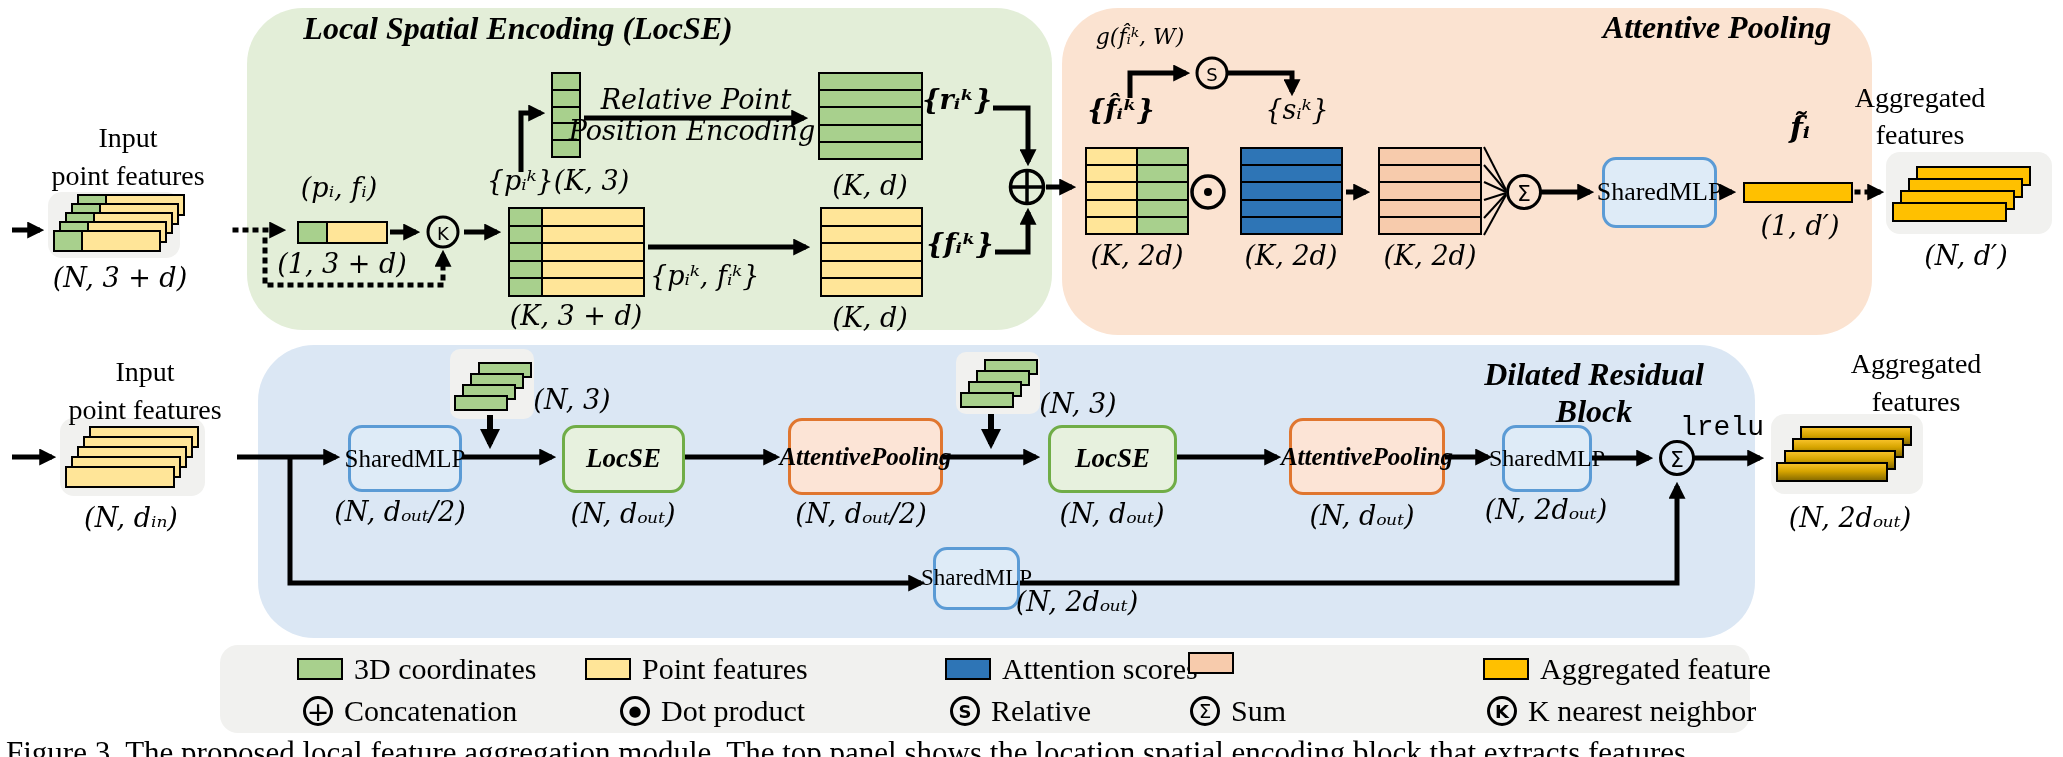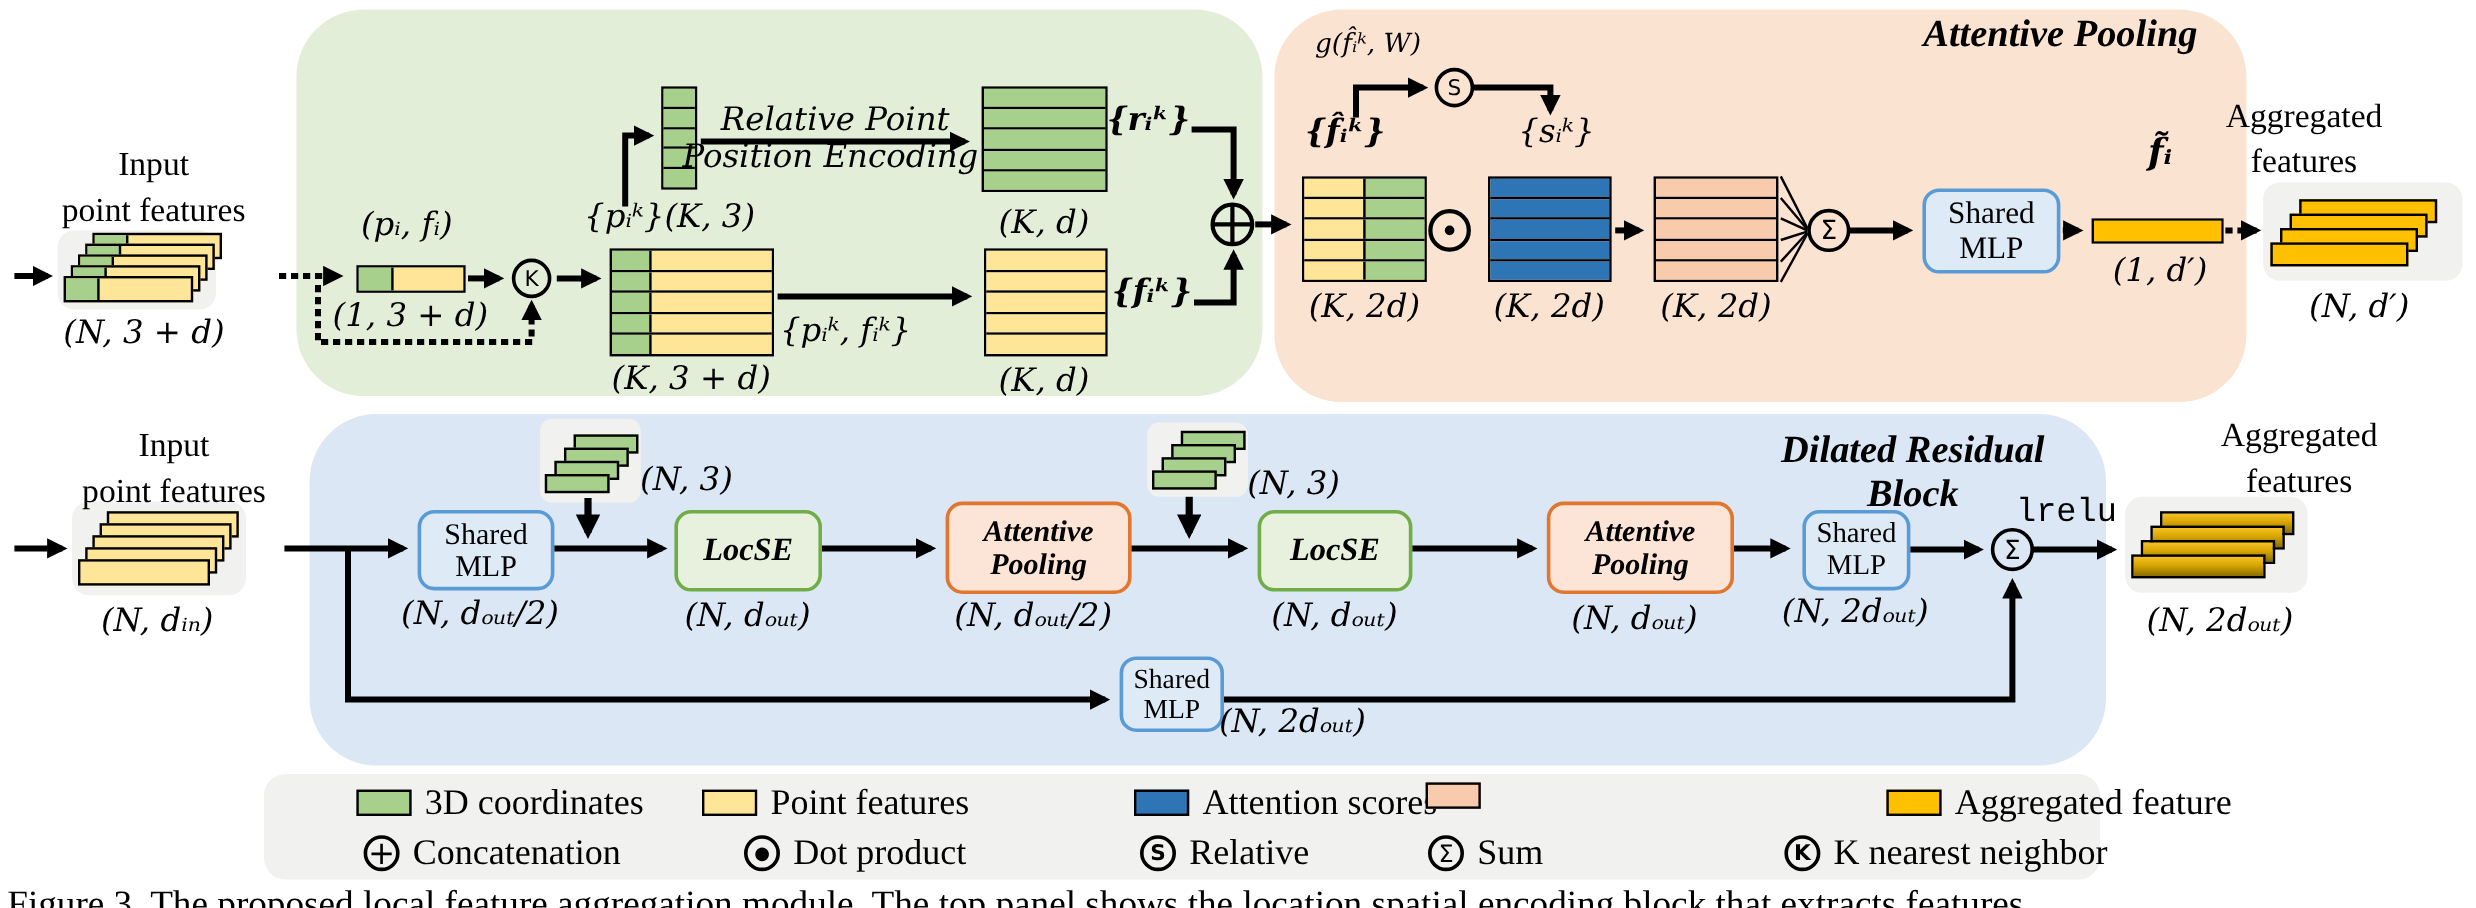--- a/index.html
+++ b/index.html
@@ -6,21 +6,21 @@
   #canvas{position:relative;width:2063px;height:757px;overflow:hidden;background:#fff;
           font-family:"Liberation Serif","DejaVu Serif",serif;color:#000;}
   .panel{position:absolute;border-radius:56px;}
   #panel-locse{left:247px;top:8px;width:805px;height:322px;background:#e3eed8;}
   #panel-ap{left:1062px;top:8px;width:810px;height:327px;background:#fbe3d1;}
   #panel-drb{left:258px;top:345px;width:1497px;height:293px;background:#dbe7f4;}
   #legend-bg{left:220px;top:645px;width:1530px;height:88px;background:#f1f1ef;border-radius:18px;}
   .graybg{position:absolute;background:#f1f1ef;border-radius:14px;}
   .stack{position:absolute;}
   .matrix{position:absolute;border:2.5px solid #000;box-sizing:border-box;display:flex;flex-direction:column;}
-  .box{position:absolute;border-radius:14px;display:flex;flex-direction:column;align-items:center;justify-content:center;
+  .box{position:absolute;border-radius:14px;display:flex;flex-direction:row;align-items:center;justify-content:center;
        box-sizing:border-box;text-align:center;line-height:1.08;font-family:"Liberation Serif",serif;}
   .box.blue{background:#deebf7;border:3px solid #5b9bd5;font-size:25px;}
   .box.green{background:#e7f1de;border:3px solid #70ad47;font-weight:bold;font-style:italic;font-size:27px;}
   .box.orange{background:#fce4d6;border:3px solid #e0762f;font-weight:bold;font-style:italic;font-size:25px;}
   .lbl{position:absolute;white-space:nowrap;z-index:8;}
   .math{font-family:"DejaVu Serif","Liberation Serif",serif;font-style:italic;font-size:27px;}
   .body-text{font-family:"Liberation Serif",serif;font-size:28px;}
   .ptitle{font-family:"Liberation Serif",serif;font-weight:bold;font-style:italic;font-size:32px;z-index:8;position:absolute;text-align:center;}
   .cx{transform:translateX(-50%);}
   .bold{font-weight:bold;}
@@ -39,20 +39,21 @@
 </head>
 <body>
 
 <div id="canvas">
 
   <div class="panel" id="panel-locse"></div>
   <div class="panel" id="panel-ap"></div>
   <div class="panel" id="panel-drb"></div>
   <div class="panel" id="legend-bg"></div>
 
+  <div class="ptitle" style="left:273px;top:10px;width:490px;">Local Spatial Encoding (LocSE)</div>
   <div class="ptitle" style="left:1452px;top:356px;width:284px;">Dilated Residual Block</div>
   <div class="ptitle" style="left:1578px;top:9px;width:278px;">Attentive Pooling</div>
 
   <div class="graybg" style="left:48px;top:192px;width:132px;height:66px;"></div>
   <div class="stack" style="left:48px;top:192px;width:132px;height:66px;">
       <div style="position: absolute; left: 29px; top: 2px; width: 108px; height: 22px; border: 2.5px solid rgb(0, 0, 0); box-sizing: border-box; display: flex; background: rgb(255, 229, 152);">
         <div style="width: 27%; height: 100%; background: rgb(168, 208, 141); border-right: 2.5px solid rgb(0, 0, 0); box-sizing: border-box;"></div>
       </div>
       <div style="position: absolute; left: 23px; top: 11px; width: 108px; height: 22px; border: 2.5px solid rgb(0, 0, 0); box-sizing: border-box; display: flex; background: rgb(255, 229, 152);">
         <div style="width: 27%; height: 100%; background: rgb(168, 208, 141); border-right: 2.5px solid rgb(0, 0, 0); box-sizing: border-box;"></div>
@@ -409,21 +410,21 @@
     <span class="sw sw-yellow"></span>
     <span>Point features</span>
   </div>
   <div class="leg" style="left:945px;top:652px;">
     <span class="sw sw-blue"></span>
     <span>Attention scores</span>
   </div>
   <div class="leg" style="left:1188px;top:652px;">
     <span class="sw sw-peach"></span>
   </div>
-  <div class="leg" style="left:1572px;top:652px;">
+  <div class="leg" style="left:1483px;top:652px;">
     <span class="sw sw-gold"></span>
     <span>Aggregated feature</span>
   </div>
   <div class="leg" style="left:303px;top:694px;">
     <span class="lg-circle lg-plus">+</span>
     <span>Concatenation</span>
   </div>
   <div class="leg" style="left:620px;top:694px;">
     <span class="lg-circle lg-dot">●</span>
     <span>Dot product</span>

